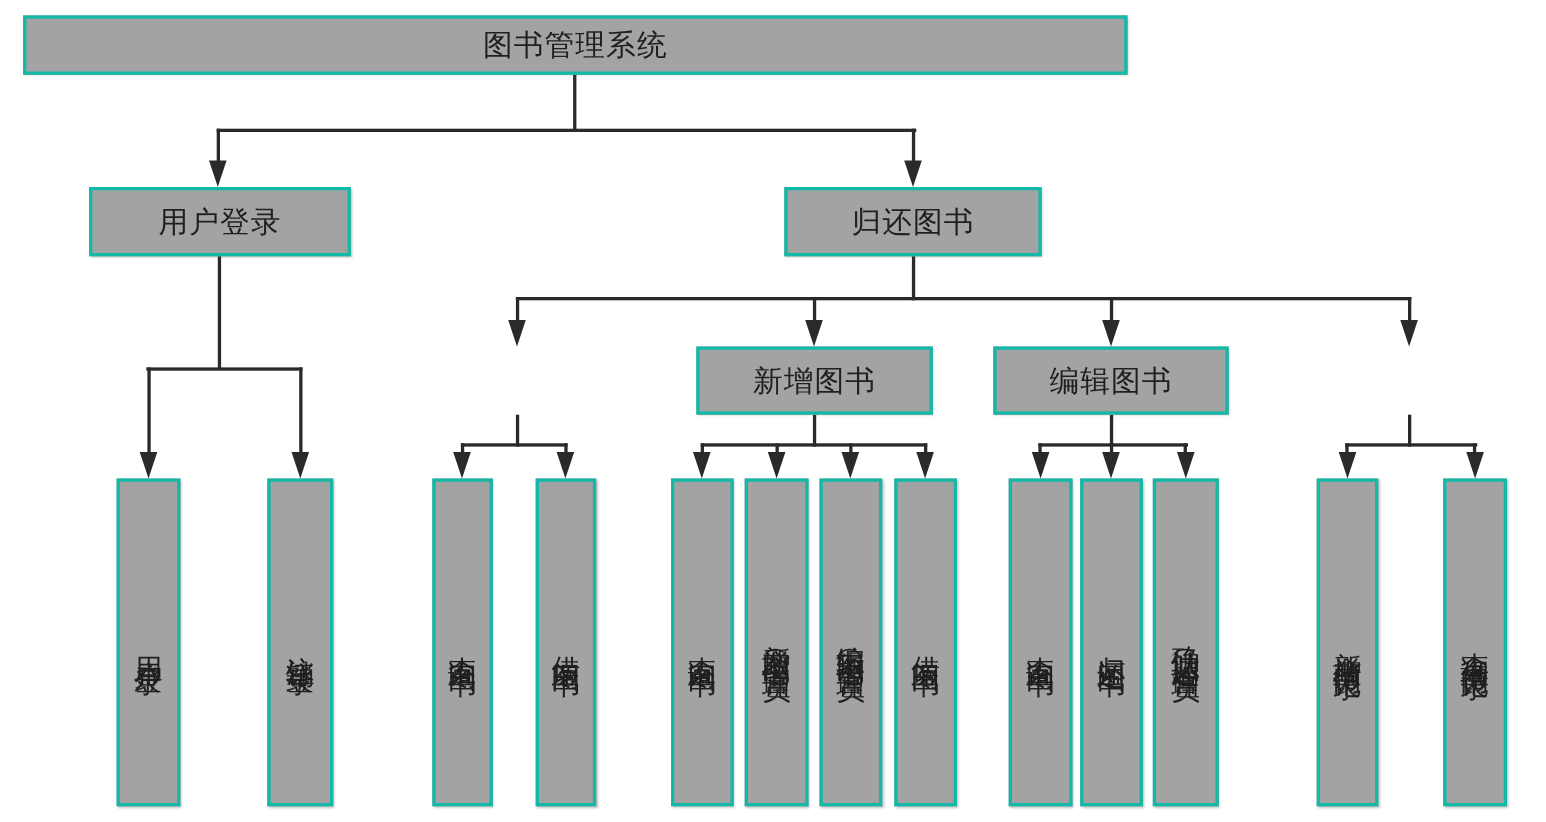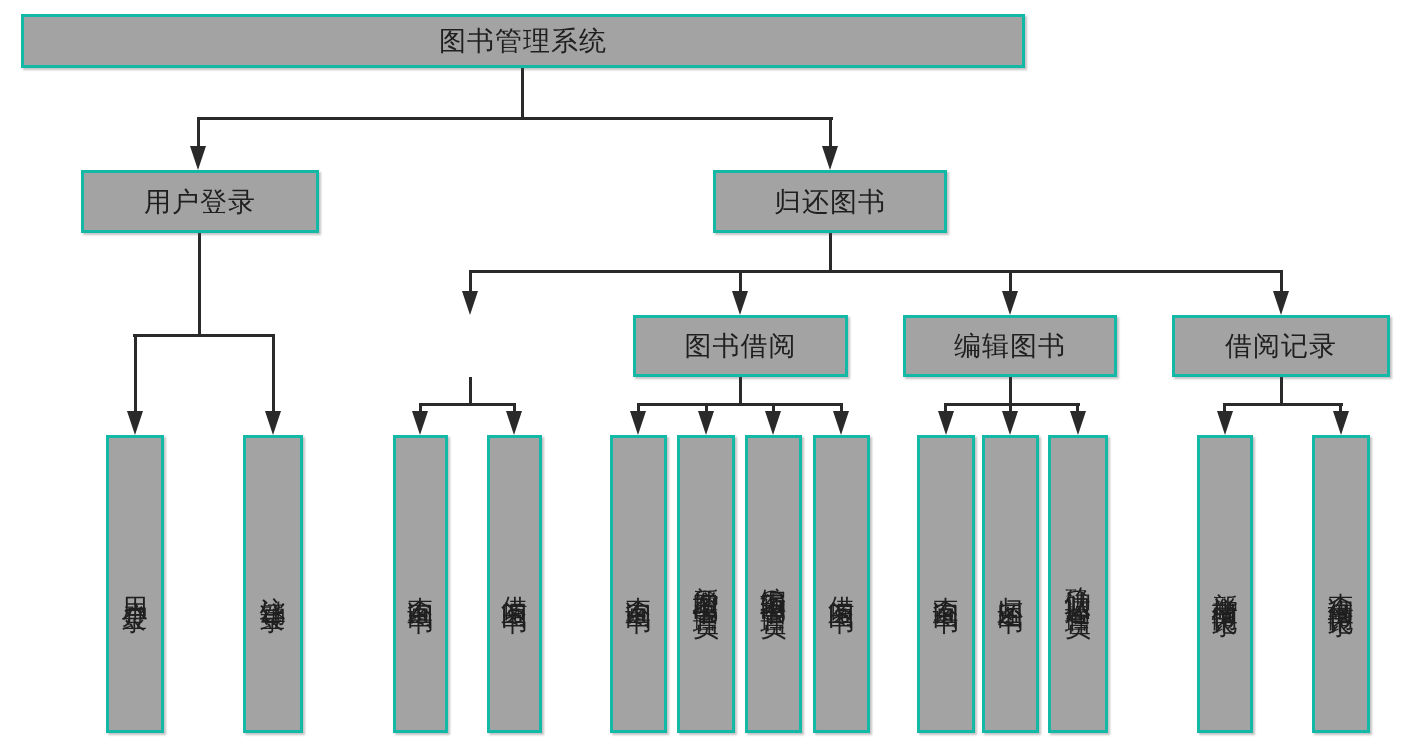--- a/index.html
+++ b/index.html
@@ -99,27 +99,24 @@
   </div>
 
   <div class="box hbox" style="left:81px;top:170px;width:238px;height:63px">
     <span>用户登录</span>
   </div>
   <div class="box hbox" style="left:713px;top:170px;width:234px;height:63px">
     <span>归还图书</span>
   </div>
 
   <div class="box hbox" style="left:633px;top:315px;width:215px;height:62px">
-    <span>图书借阅</span>
+    <span>新增图书</span>
   </div>
   <div class="box hbox" style="left:903px;top:315px;width:214px;height:62px">
     <span>编辑图书</span>
-  </div>
-  <div class="box hbox" style="left:1172px;top:315px;width:218px;height:62px">
-    <span>借阅记录</span>
   </div>
 
   <div class="box" style="left:106px;top:435px;width:58px;height:298px">
     <span class="vtext">用户登录</span>
   </div>
   <div class="box" style="left:243px;top:435px;width:60px;height:298px">
     <span class="vtext">注销登录</span>
   </div>
 
   <div class="box" style="left:393px;top:435px;width:55px;height:298px">

